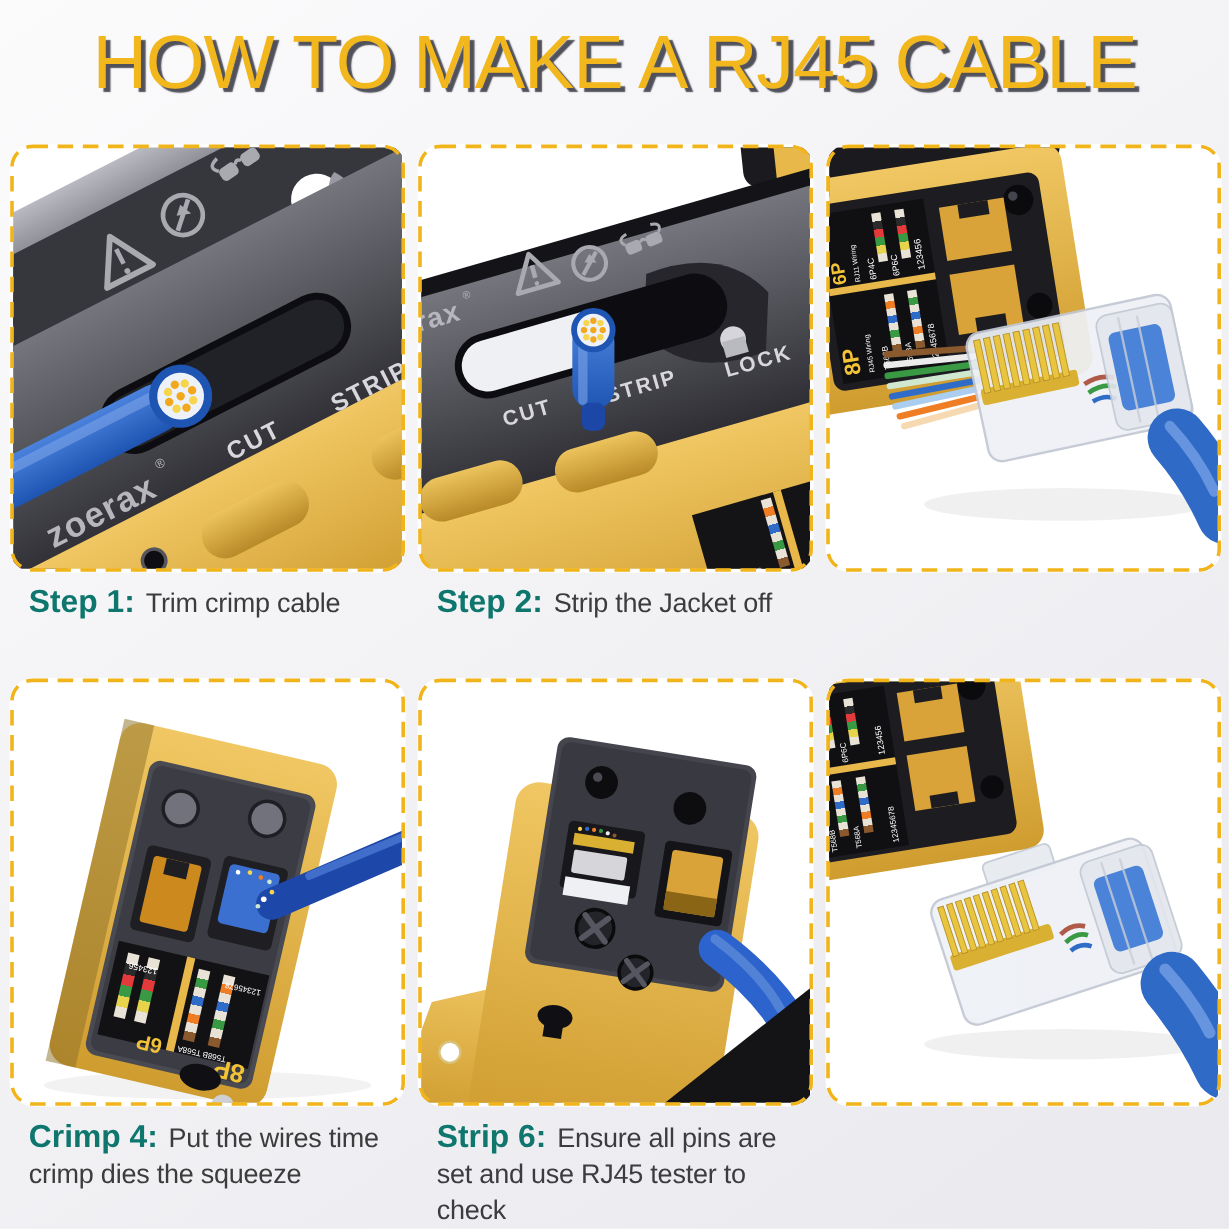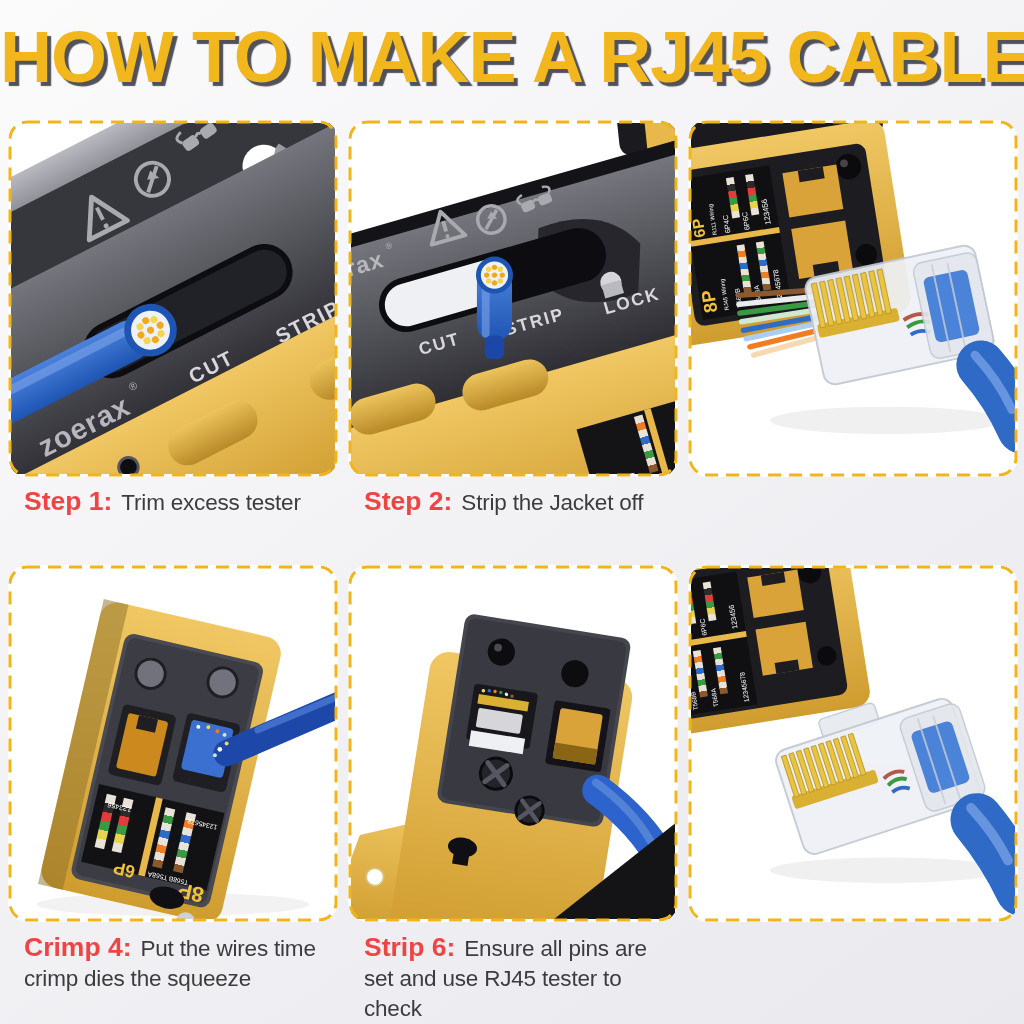--- a/index.html
+++ b/index.html
@@ -3,38 +3,38 @@
 <meta charset="utf-8">
 <style>
   html,body{margin:0;padding:0;}
   body{
     width:1024px;height:1024px;position:relative;overflow:hidden;
     background:linear-gradient(145deg,#fbfbfc 0%,#f1f1f4 55%,#e9e9ee 100%);
     font-family:"Liberation Sans",sans-serif;
   }
   .title{
     position:absolute;top:16px;left:0;width:1024px;text-align:center;
-    font-size:72px;font-weight:bold;letter-spacing:-1px;white-space:nowrap;
+    font-size:63px;font-weight:normal;letter-spacing:-1px;white-space:nowrap;
     color:#F2B71C;text-shadow:4px 4px 1px rgba(72,72,82,.95);
   }
   .row,.caps{position:absolute;left:8px;display:flex;gap:10px;}
   #row1{top:120px}#row2{top:565px}
   #caps1{top:484px}#caps2{top:930px}
   .panel{
     width:330px;height:357px;border-radius:20px;background:#ffffff;
     position:relative;overflow:hidden;
   }
   .panel svg.photo{position:absolute;top:3px;left:3px;width:324px;height:351px;display:block;}
   .panel svg.frame{position:absolute;top:0;left:0;width:330px;height:357px;pointer-events:none;}
   .cap{
     width:330px;box-sizing:border-box;margin:0;padding:2px 4px 0 16px;
     font-size:22.5px;line-height:30px;color:#3c3c3e;letter-spacing:-0.2px;
   }
   .cap .step{
-    color:#ef4444;font-weight:bold;font-size:26.5px;margin-right:9px;letter-spacing:0;
+    color:#0f766e;font-weight:bold;font-size:26.5px;margin-right:9px;letter-spacing:0;
   }
   svg text{font-family:"Liberation Sans",sans-serif;}
   .tl{fill:#d8d8dc;font-weight:bold;letter-spacing:2px;}
   .stkY{fill:#f2c337;font-weight:bold;}
   .stkW{fill:#ffffff;}
 </style>
 </head>
 <body>
 
 <svg width="0" height="0" style="position:absolute" aria-hidden="true">
@@ -321,21 +321,21 @@
       <path d="M296 248 Q 322 278 338 314" stroke="#2e6ac6" stroke-width="50" fill="none" stroke-linecap="round"></path>
       <path d="M290 238 Q 314 264 328 294" stroke="#7fa6e8" stroke-width="9" fill="none" stroke-linecap="round" opacity="0.7"></path>
     </svg>
     <svg class="frame" viewBox="0 0 330 357" preserveAspectRatio="none">
       <rect x="2" y="2" width="326" height="353" rx="17" fill="none" stroke="#F1B51B" stroke-width="3" stroke-dasharray="13 8"></rect>
     </svg>
   </div>
 </div>
 
 <div class="caps" id="caps1">
-  <p class="cap"><b class="step">Step 1:</b><span>Trim excess tester</span></p>
+  <p class="cap"><b class="step">Step 1:</b><span>Trim crimp cable</span></p>
   <p class="cap"><b class="step">Step 2:</b><span>Strip the Jacket off</span></p>
 </div>
 
 <div class="row" id="row2">
 
   <div class="panel">
     <svg class="photo" viewBox="0 0 330 360">
       <ellipse cx="165" cy="345" rx="140" ry="12" fill="#000" opacity="0.05"></ellipse>
       <g transform="rotate(13 165 200)">
         <rect x="58" y="52" width="190" height="300" rx="18" fill="url(#gold)"></rect>

